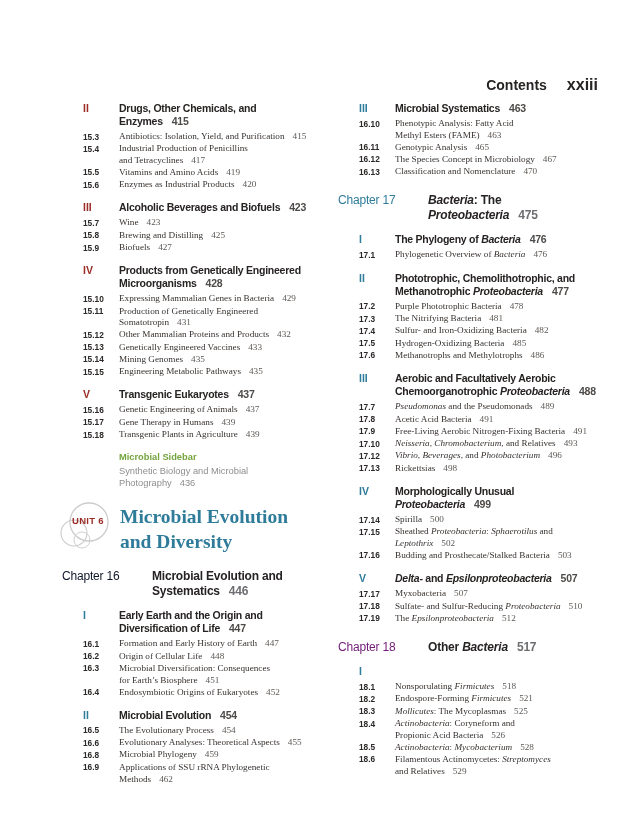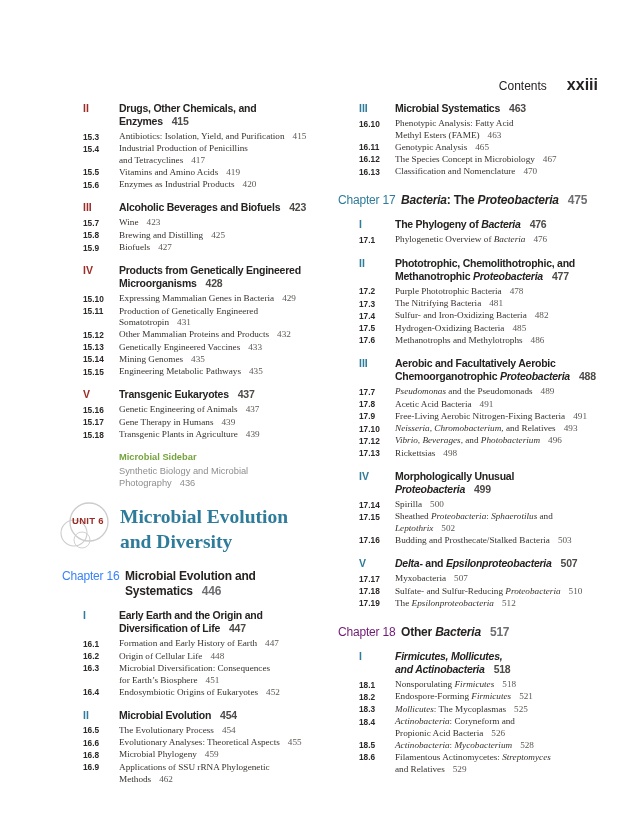--- a/index.html
+++ b/index.html
@@ -1,37 +1,37 @@
 <!DOCTYPE html>
 <html><head>
 <meta charset="utf-8">
 <style>
   html,body{margin:0;padding:0;background:#ffffff;}
   body{width:638px;height:826px;font-family:"Liberation Sans",sans-serif;-webkit-font-smoothing:antialiased;}
   .page{position:relative;box-sizing:border-box;width:638px;height:826px;padding:78px 36px 0 62px;overflow:hidden;background:#fff;}
   .page-header{position:absolute;top:76px;right:40px;display:flex;gap:20px;align-items:baseline;}
-  .hdr-label{font-size:12px;font-weight:normal;color:#262322;}
+  .hdr-label{font-size:14px;font-weight:bold;color:#262322;}
   .hdr-folio{font-size:16px;font-weight:bold;color:#262322;}
   .columns{display:flex;gap:18px;margin-top:24px;}
   .col-left{width:258px;}
   .col-right{width:264px;}
 
   .part{margin-top:10px;}
   .col > .part:first-child{margin-top:0;}
   .prow{display:flex;align-items:flex-start;}
   .pnum{flex:0 0 36px;margin-left:21px;}
   .phead{font-size:10.5px;font-weight:bold;line-height:13px;letter-spacing:-0.25px;color:#262322;margin-bottom:3px;}
   .numeral{font-size:10.5px;letter-spacing:0;}
   .hpg{margin-left:9px;color:#4d4a48;}
   .erow{font-family:"Liberation Serif",serif;font-size:9.2px;line-height:11.8px;color:#37322f;}
   .enum{font-family:"Liberation Sans",sans-serif;font-weight:bold;font-size:8.3px;color:#2b2827;padding-top:0.5px;}
   .epg{margin-left:8px;color:#5c5855;}
   .it{font-style:italic;}
 
-  .chapter{display:flex;margin-top:15px;margin-bottom:5px;align-items:flex-start;}
+  .chapter{display:flex;margin-top:15px;margin-bottom:5px;align-items:flex-start;gap:27px;}
   .chlabel{flex:0 0 63px;font-size:12px;letter-spacing:-0.2px;line-height:15px;}
   .chtitle{font-size:12px;font-weight:bold;letter-spacing:-0.2px;line-height:15px;color:#262322;}
   .chpg{margin-left:9px;font-weight:bold;color:#6d6e71;}
 
   .sidebar{margin:10px 0 2px 57px;font-size:9.3px;line-height:12px;}
   .sb-label{font-weight:bold;}
   .sb-body{margin-top:2px;color:#8e8e8e;}
   .spg{margin-left:8px;}
 
   .unit{display:flex;margin-top:13px;align-items:flex-start;}
@@ -147,21 +147,21 @@
             <svg width="62" height="52" viewBox="0 0 62 52">
               <circle cx="34" cy="20" r="19" fill="none" stroke="#cccccc" stroke-width="1.3"></circle>
               <circle cx="19" cy="31" r="13" fill="none" stroke="#cccccc" stroke-width="1.1"></circle>
               <circle cx="27" cy="38" r="8" fill="none" stroke="#cccccc" stroke-width="0.9"></circle>
             </svg>
             <span class="unit-label" style="color: rgb(155, 43, 37);">UNIT 6</span>
           </div>
           <div class="unit-title" style="color: rgb(46, 123, 154);">Microbial Evolution<br>and Diversity</div>
         </div>
         <div class="chapter">
-          <span class="chlabel" style="color: #3b82f6;">Chapter 16</span>
+          <span class="chlabel" style="color: #0f172a;">Chapter 16</span>
           <span class="chtitle">Microbial Evolution and<br>Systematics<span class="chpg">446</span></span>
         </div>
         <div class="part">
           <div class="prow phead">
             <span class="pnum numeral" style="color: rgb(46, 123, 154);">I</span>
             <span class="ptitle">Early Earth and the Origin and<br>Diversification of Life<span class="hpg">447</span></span>
           </div>
           <div class="prow erow">
             <span class="pnum enum">16.1</span>
             <span class="etext">Formation and Early History of Earth<span class="epg">447</span></span>
@@ -331,21 +331,20 @@
             <span class="etext">The <span class="it">Epsilonproteobacteria</span><span class="epg">512</span></span>
           </div>
         </div>
         <div class="chapter">
           <span class="chlabel" style="color: #701a75;">Chapter 18</span>
           <span class="chtitle">Other <span class="it">Bacteria</span><span class="chpg">517</span></span>
         </div>
         <div class="part">
           <div class="prow phead">
             <span class="pnum numeral" style="color: rgb(46, 123, 154);">I</span>
-            <span class="ptitle"><span class="it">Firmicutes, Mollicutes,</span><br><span class="it">and Actinobacteria</span><span class="hpg">518</span></span>
           </div>
           <div class="prow erow">
             <span class="pnum enum">18.1</span>
             <span class="etext">Nonsporulating <span class="it">Firmicutes</span><span class="epg">518</span></span>
           </div>
           <div class="prow erow">
             <span class="pnum enum">18.2</span>
             <span class="etext">Endospore-Forming <span class="it">Firmicutes</span><span class="epg">521</span></span>
           </div>
           <div class="prow erow">

